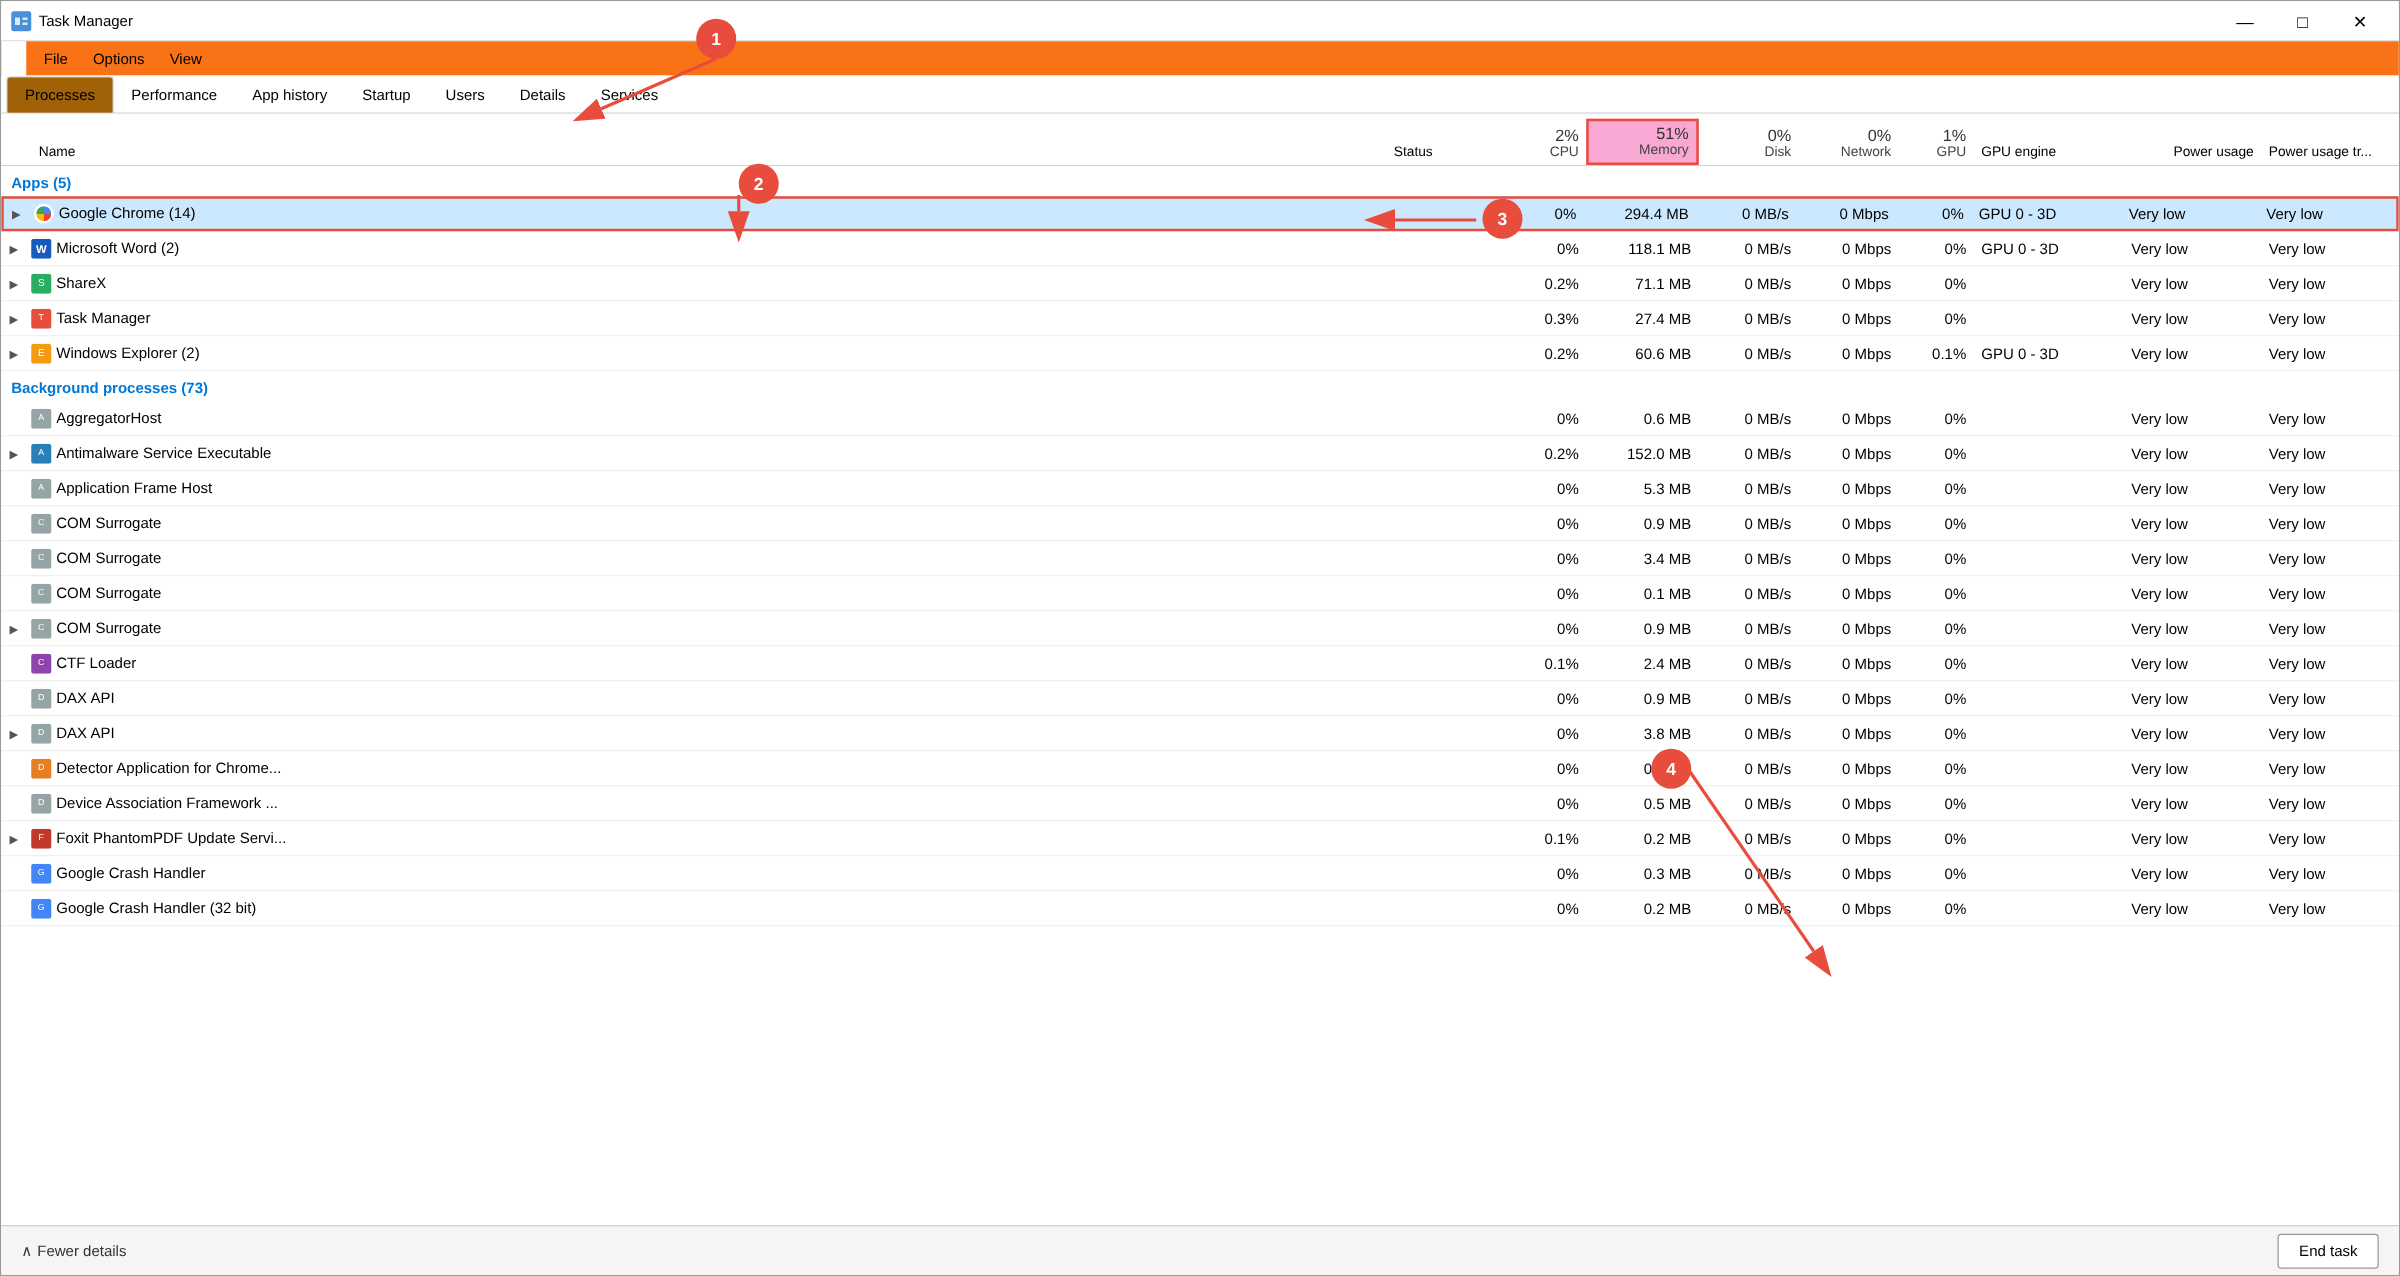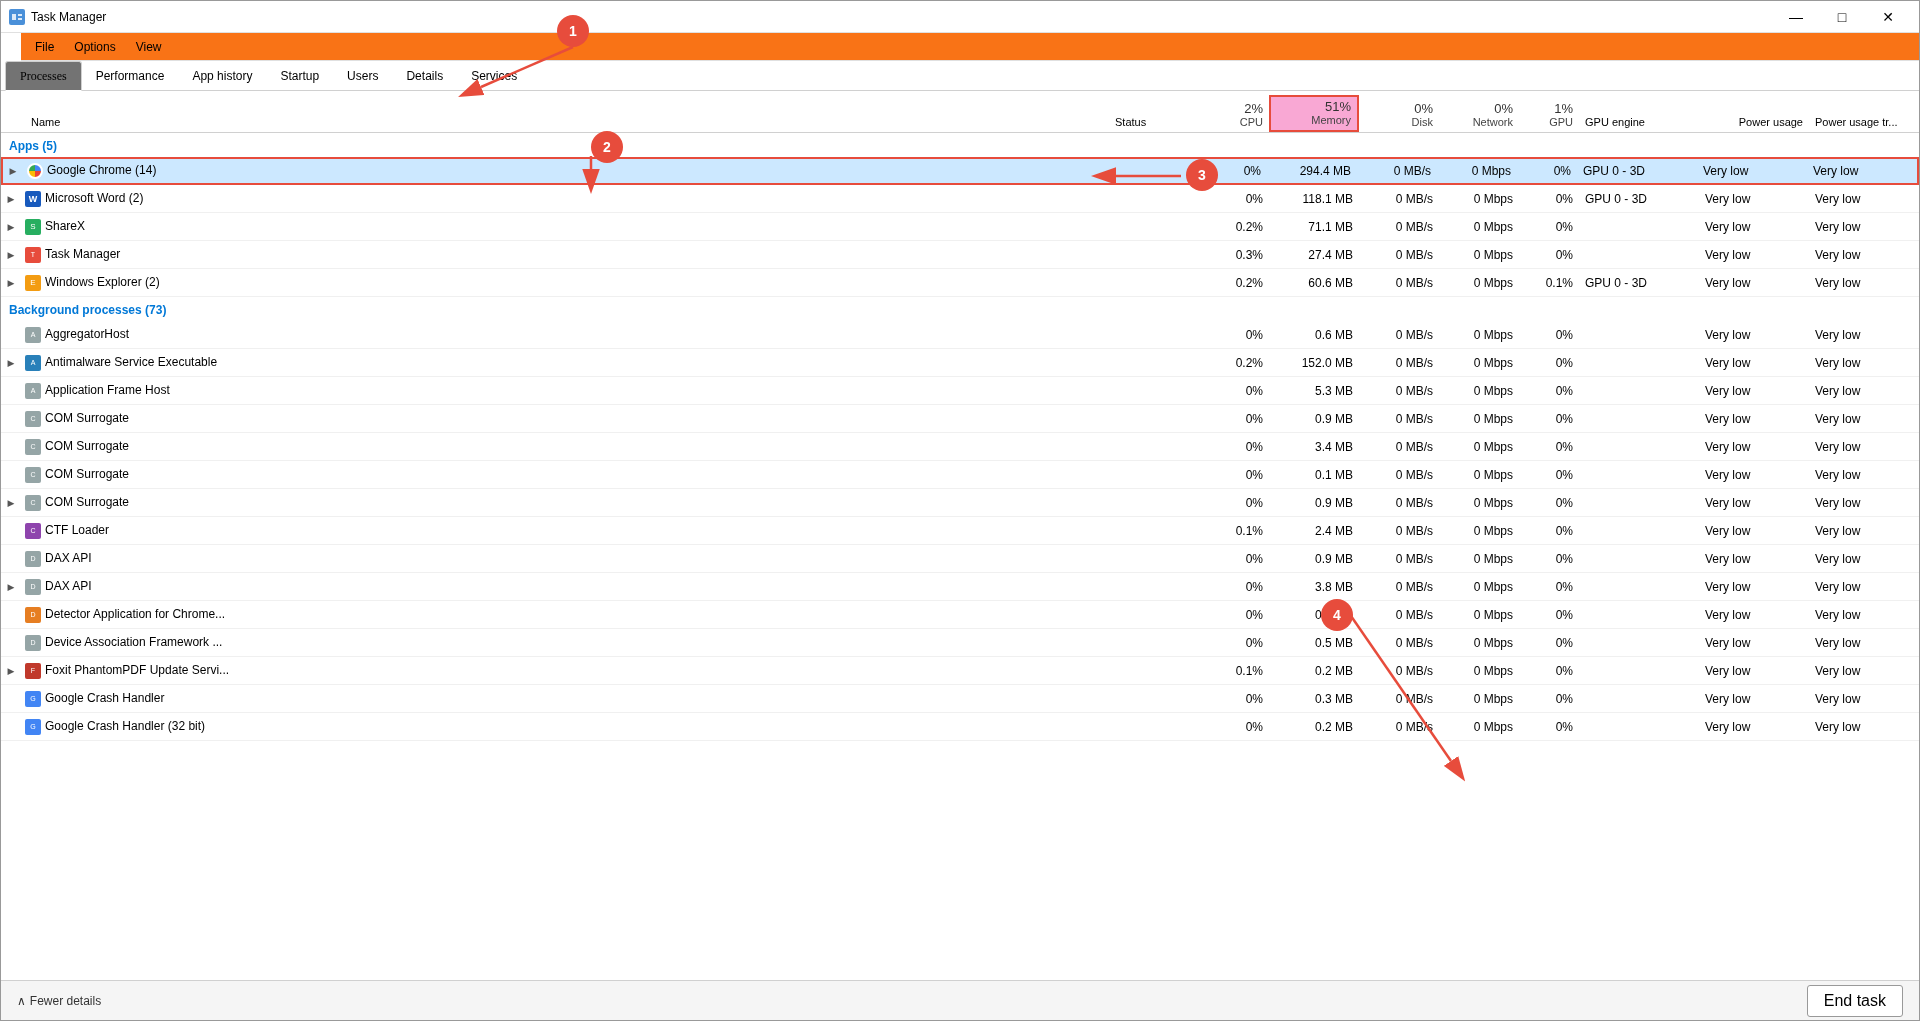--- a/index.html
+++ b/index.html
@@ -11,21 +11,21 @@
     .title-bar-icon { width: 16px; height: 16px; margin-right: 6px; background: #4a90d9; border-radius: 2px; flex-shrink: 0; }
     .title-bar-text { font-size: 12px; font-weight: normal; flex: 1; }
     .title-bar-controls { display: flex; gap: 0; }
     .title-bar-btn { width: 46px; height: 32px; display: flex; align-items: center; justify-content: center; cursor: pointer; font-size: 14px; background: transparent; border: none; }
     
     .menu-bar { height: 28px; display: flex; align-items: center; padding: 0 4px; border-bottom: 1px solid #e0e0e0; background: #f97316; margin-left: 20px; }
     .menu-item { padding: 4px 10px; cursor: pointer; font-size: 12px; border-radius: 3px; }
     
     .tabs { display: flex; align-items: center; height: 30px; padding: 0 4px; background: #fff; border-bottom: 1px solid #d0d0d0; }
     .tab { padding: 4px 14px; font-size: 12px; cursor: pointer; border-radius: 3px 3px 0 0; height: 30px; display: flex; align-items: center; }
-    .tab.active { background: #737373; border: 1px solid #d0d0d0; border-bottom: 1px solid #fff; margin-bottom: -1px; font-family: Liberation Serif, serif; }
+    .tab.active { background: #a16207; border: 1px solid #d0d0d0; border-bottom: 1px solid #fff; margin-bottom: -1px; }
     
     .header-row { display: flex; align-items: flex-end; padding: 4px 0 0 0; background: #fff; border-bottom: 1px solid #d0d0d0; }
     .col-header { display: flex; flex-direction: column; align-items: flex-end; padding: 2px 6px 4px; font-size: 11px; cursor: pointer; position: relative; }
     .col-header.name { align-items: flex-start; flex: 1; min-width: 230px; }
     .col-header.status { width: 100px; align-items: flex-start; }
     .col-header.cpu { width: 60px; }
     .col-header.memory { width: 90px; background: #f9a8d4; border: 2px solid #e74c3c; align-items: flex-end; }
     .col-header.disk { width: 80px; }
     .col-header.network { width: 80px; }
     .col-header.gpu { width: 60px; }
@@ -59,21 +59,21 @@
     .name-cell { display: flex; flex: 1; min-width: 230px; padding-left: 4px; overflow: hidden; }
     
     
     .annotation { position: absolute; border-radius: 50%; background: #e74c3c; color: #fff; font-size: 14px; font-weight: bold; display: flex; align-items: center; justify-content: center; z-index: 100; pointer-events: none; }
     
     
     .red-highlight { border: 2px solid #e74c3c; }
     
     .footer { height: 40px; display: flex; align-items: center; justify-content: space-between; padding: 0 16px; border-top: 1px solid #d0d0d0; background: #f5f5f5; }
     .footer-left { font-size: 12px; color: #333; cursor: pointer; display: flex; align-items: center; gap: 4px; }
-    .end-task-btn { background: #fff; border: 1px solid #999; padding: 6px 16px; font-size: 16px; cursor: pointer; border-radius: 3px; }
+    .end-task-btn { background: #fff; border: 1px solid #999; padding: 6px 16px; font-size: 12px; cursor: pointer; border-radius: 3px; }
     
     
     .icon-chrome { width: 16px; height: 16px; border-radius: 50%; background: conic-gradient(#4285f4 0deg 90deg, #ea4335 90deg 180deg, #fbbc04 180deg 270deg, #34a853 270deg 360deg); border: 2px solid #fff; }
     .icon-word { background: #185abd; color: #fff; font-size: 9px; font-weight: bold; display: flex; align-items: center; justify-content: center; border-radius: 2px; }
     .icon-sharex { background: #27ae60; color: #fff; font-size: 8px; display: flex; align-items: center; justify-content: center; border-radius: 2px; }
     .icon-taskman { background: #e74c3c; color: #fff; font-size: 7px; display: flex; align-items: center; justify-content: center; border-radius: 2px; }
     .icon-explorer { background: #f39c12; color: #fff; font-size: 8px; display: flex; align-items: center; justify-content: center; border-radius: 2px; }
     .icon-generic { background: #95a5a6; color: #fff; font-size: 7px; display: flex; align-items: center; justify-content: center; border-radius: 2px; }
     .icon-antimalware { background: #2980b9; color: #fff; font-size: 7px; display: flex; align-items: center; justify-content: center; border-radius: 2px; }
     .icon-ctf { background: #8e44ad; color: #fff; font-size: 7px; display: flex; align-items: center; justify-content: center; border-radius: 2px; }

